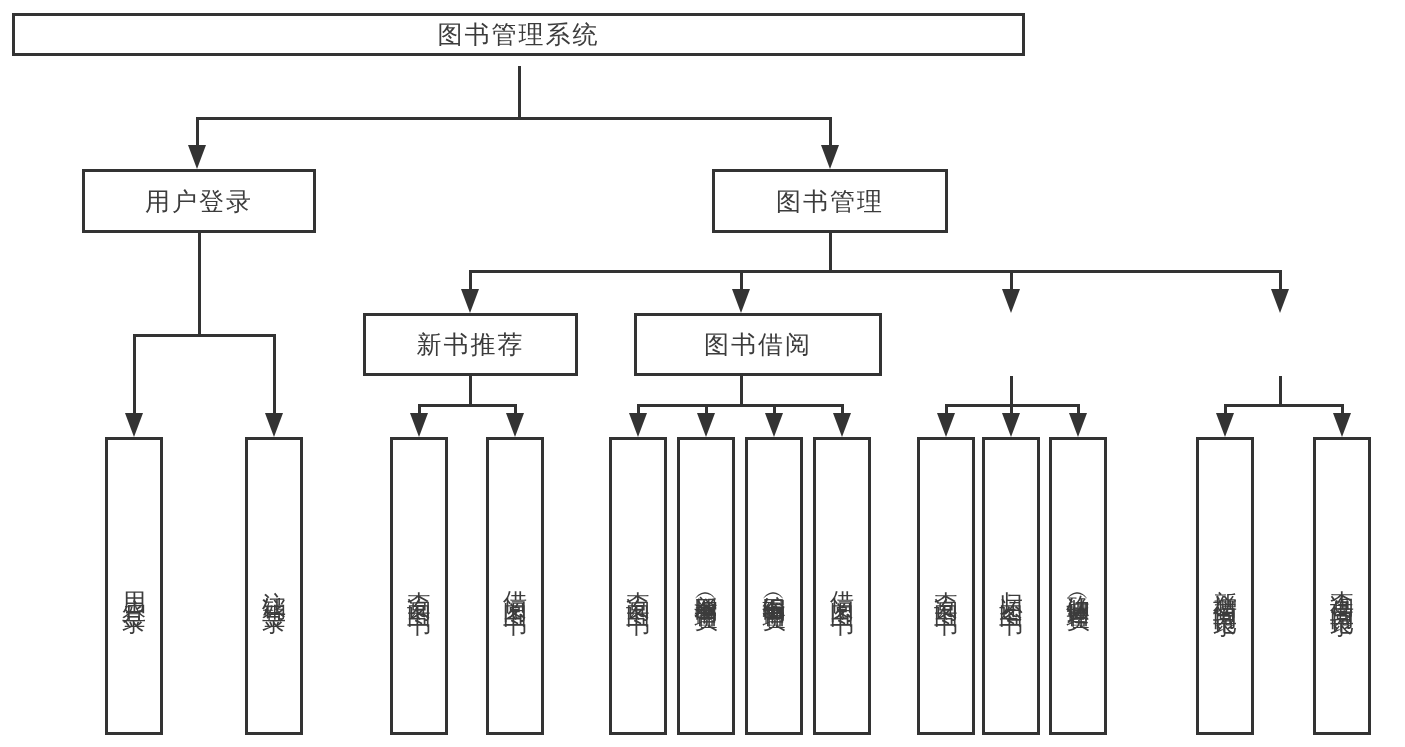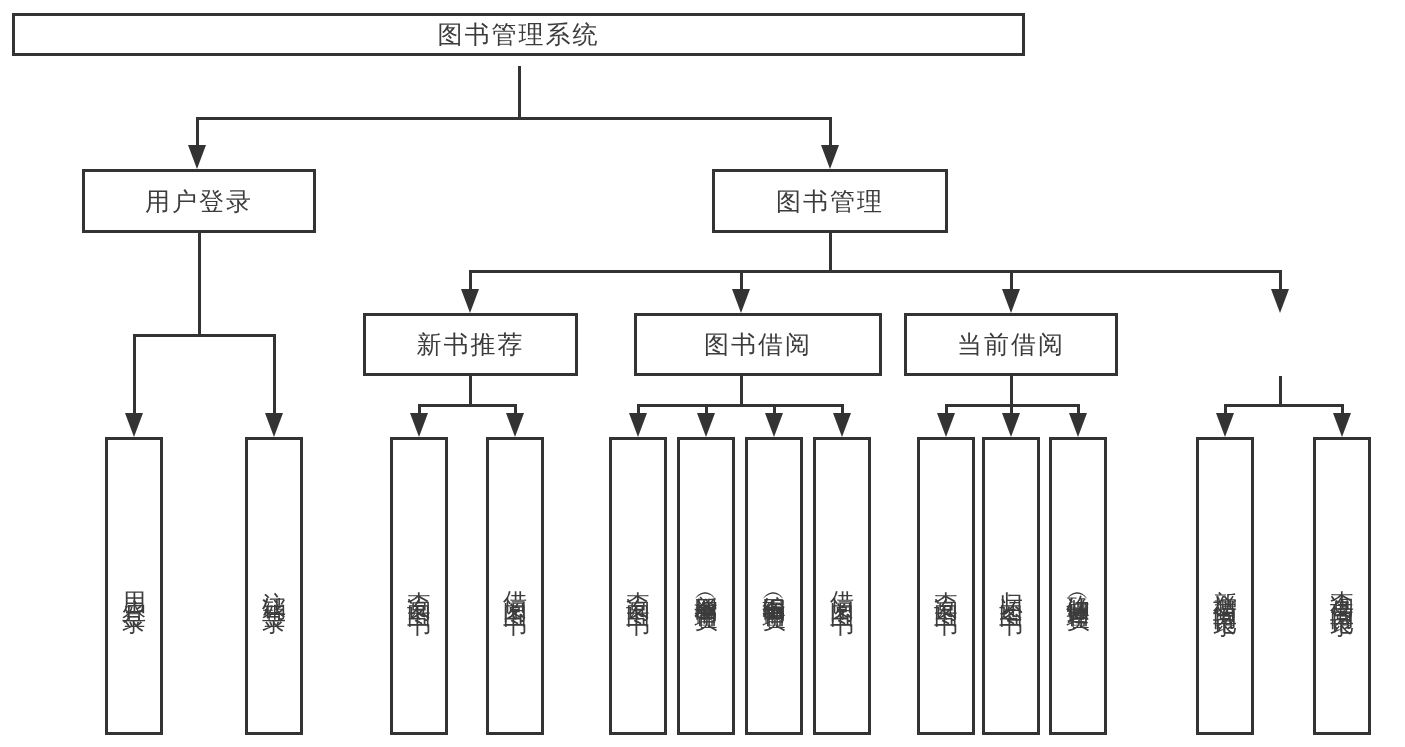--- a/index.html
+++ b/index.html
@@ -36,21 +36,20 @@
   <div class="node" style="left:12px;top:13px;width:1013px;height:43px;">图书管理系统</div>
 
   <div class="node" style="left:82px;top:169px;width:234px;height:64px;">用户登录</div>
 
   <div class="node" style="left:712px;top:169px;width:236px;height:64px;">图书管理</div>
 
   <div class="node" style="left:363px;top:313px;width:215px;height:63px;">新书推荐</div>
 
   <div class="node" style="left:634px;top:313px;width:248px;height:63px;text-align:right;">图书借阅</div>
 
-  <div class="node" style="left:904px;top:313px;width:214px;height:63px;">当前借阅</div>
 
 
   <div class="node" style="left:105px;top:437px;width:58px;height:298px;">
     <span class="leaf-label">用户登录</span>
   </div>
   <div class="node" style="left:245px;top:437px;width:58px;height:298px;">
     <span class="leaf-label">注销登录</span>
   </div>
 
   <div class="node" style="left:390px;top:437px;width:58px;height:298px;">

